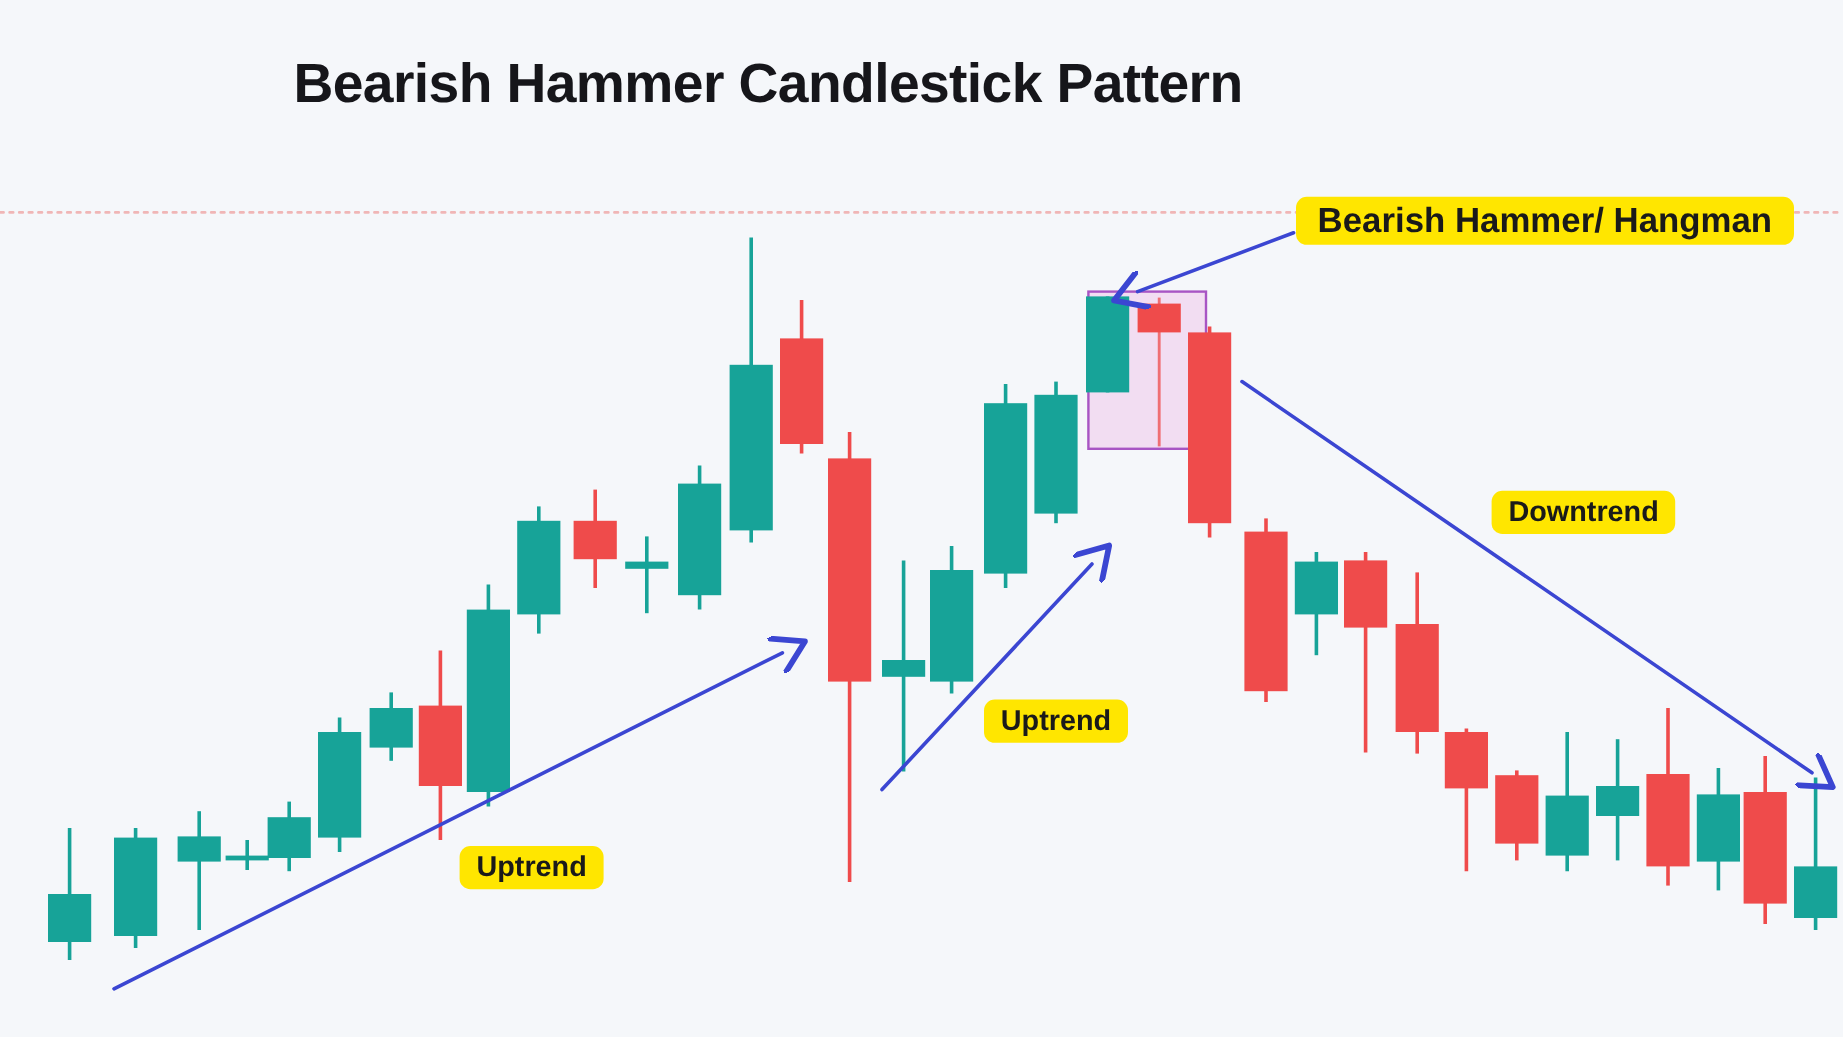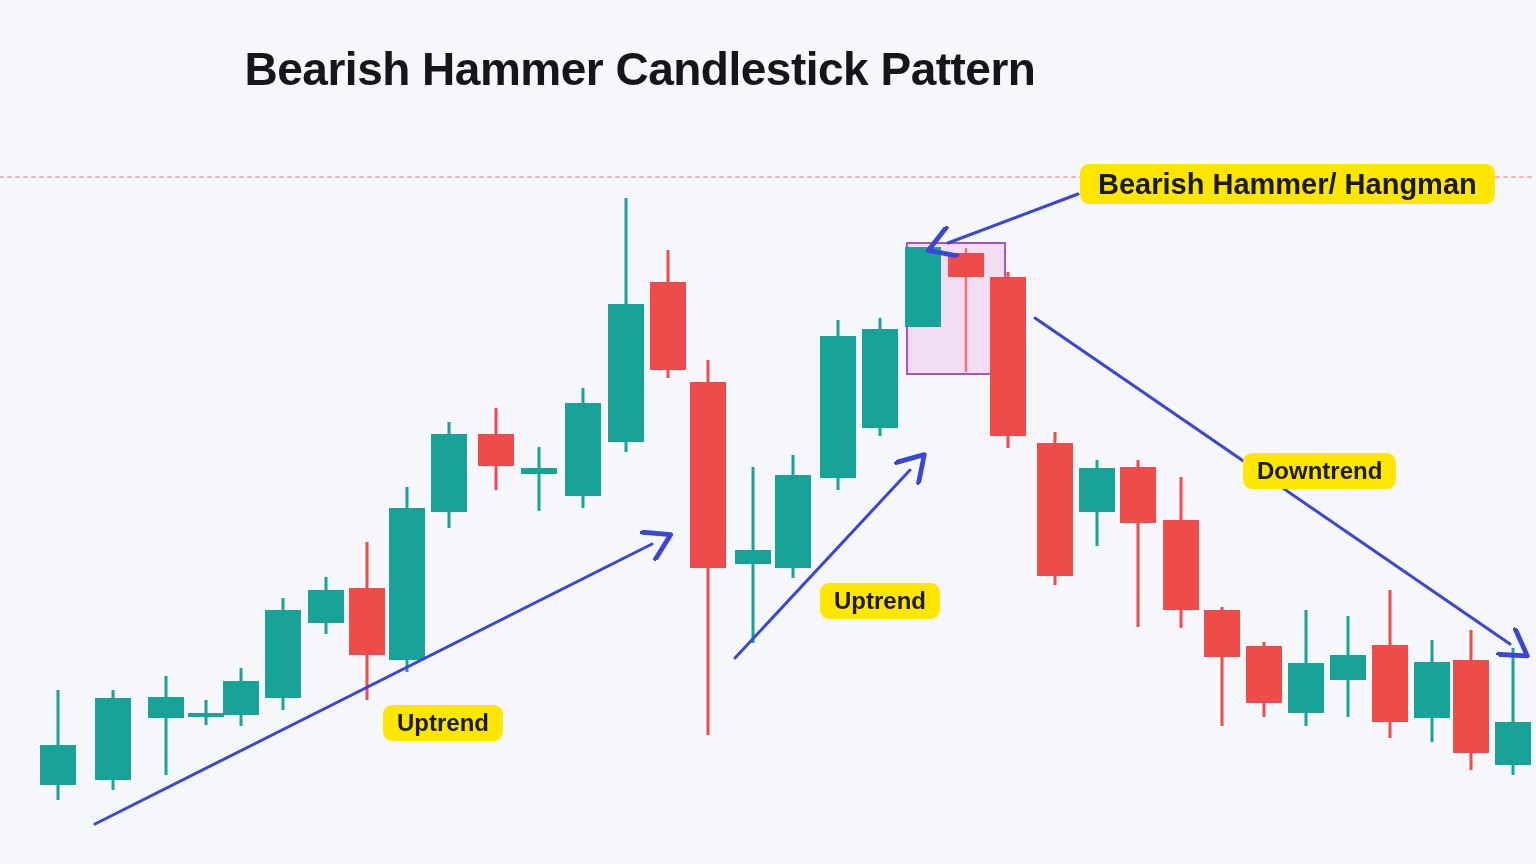--- a/index.html
+++ b/index.html
@@ -52,21 +52,20 @@
     height: 40px;
     padding: 0 18px;
     font-size: 29px;
   }
   #badge-downtrend {
     left: 1243px;
     top: 409px;
     height: 36px;
     padding: 0 14px;
     font-size: 24px;
-    margin-top: 44px;
   }
   #badge-uptrend-1 {
     left: 383px;
     top: 705px;
     height: 36px;
     padding: 0 14px;
     font-size: 24px;
   }
   #badge-uptrend-2 {
     left: 820px;

